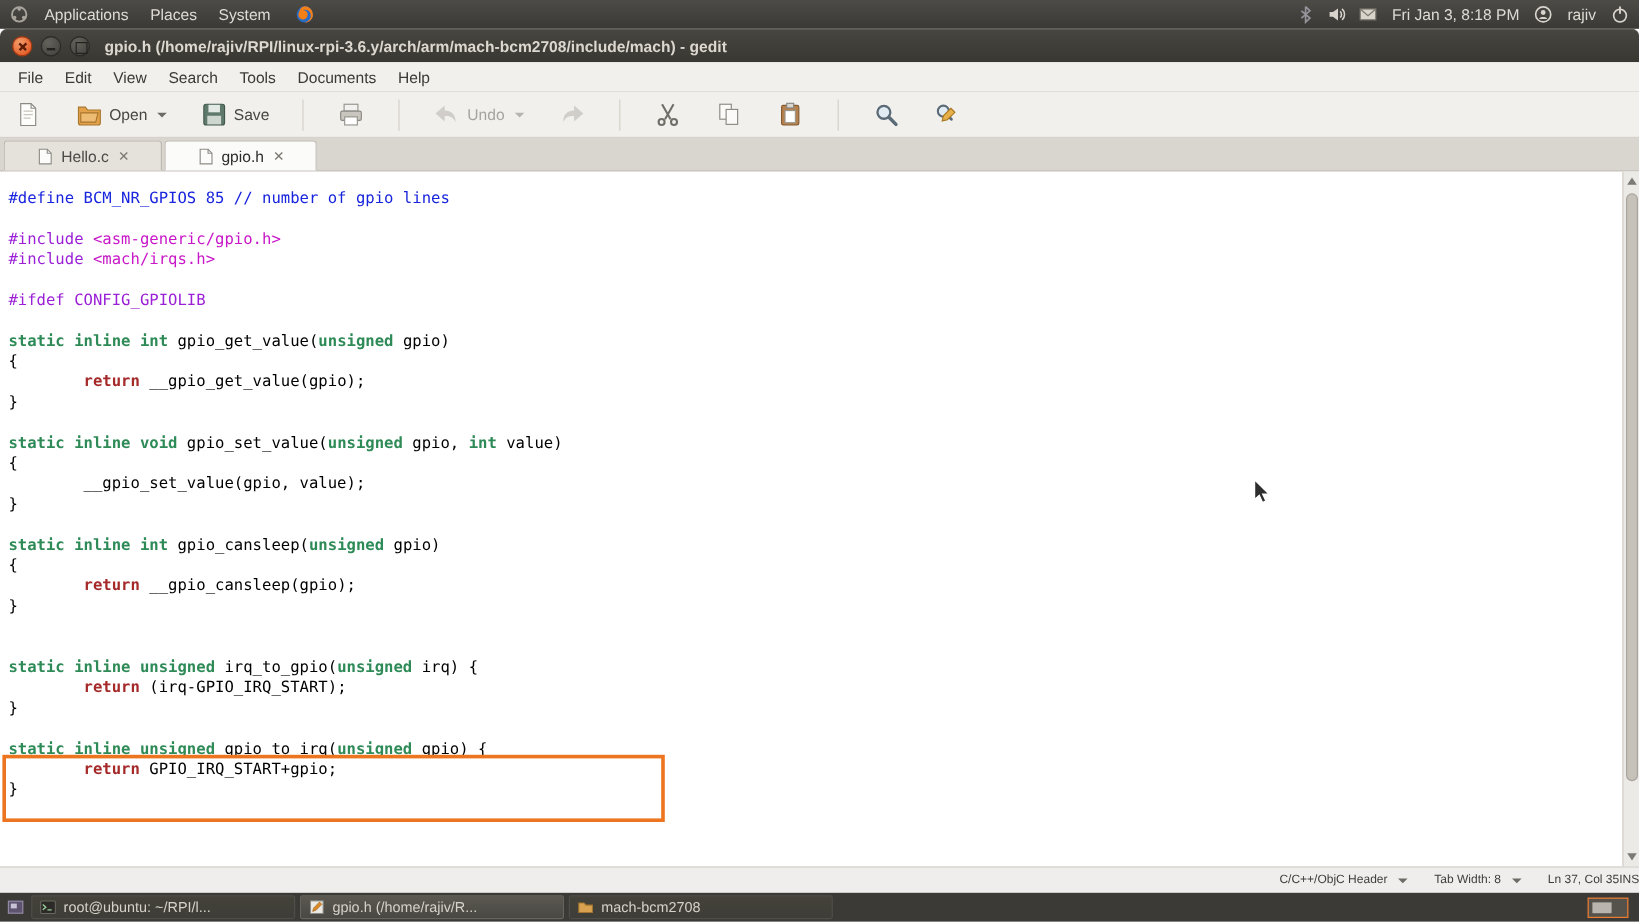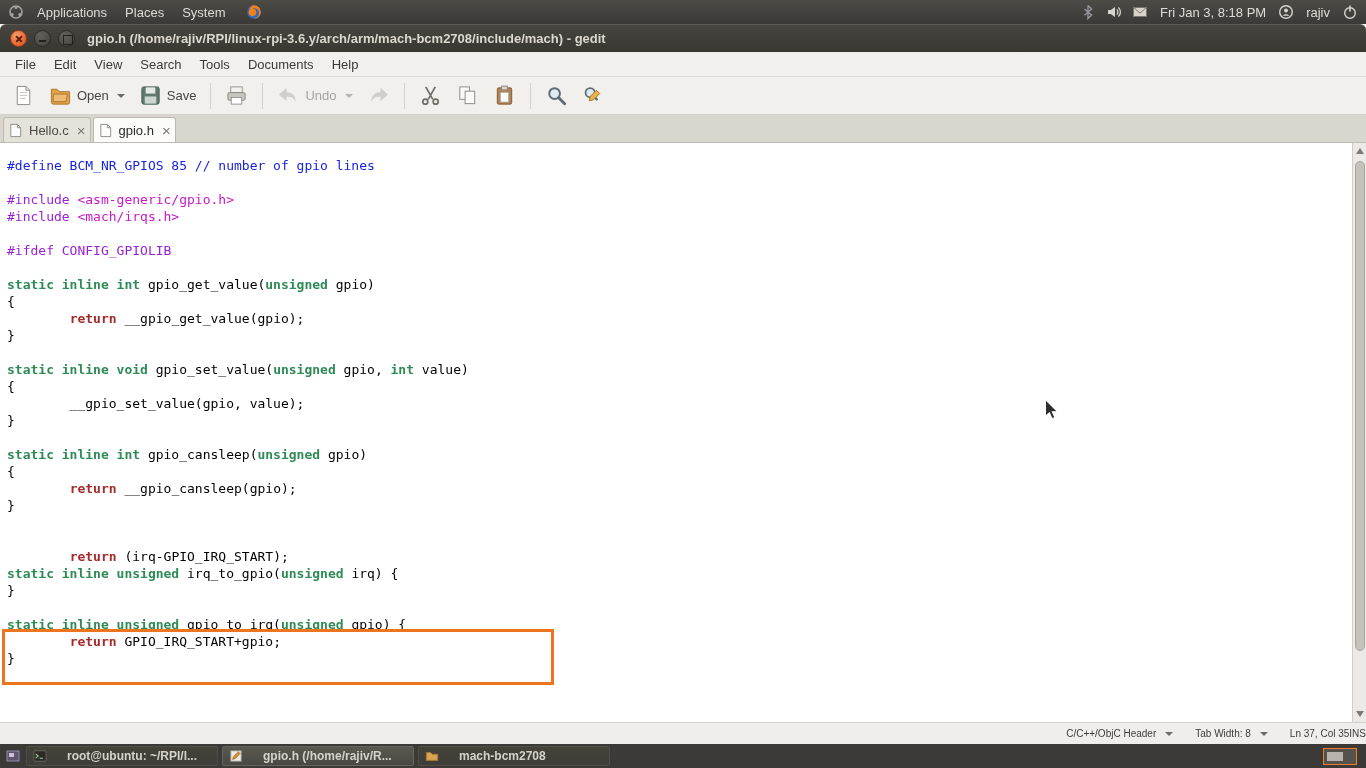--- a/index.html
+++ b/index.html
@@ -37,40 +37,40 @@
   .wm-max::before{content:"";position:absolute;left:4px;top:4px;width:8px;height:8px;border:1.5px solid #23221f;}
 
   
   .menubar{position:absolute;top:52px;left:0;width:100%;height:25px;background:#f1f0ed;
     border-bottom:1px solid #ddd9d2;display:flex;align-items:center;padding:0 6px;
     font-size:13px;color:#3a3a38;}
   .menu-item{padding:3px 9px;}
 
   
   .toolbar{position:absolute;top:77px;left:0;width:100%;height:38px;background:#f1f0ed;
-    border-bottom:1px solid #d6d2cb;display:flex;align-items:center;padding:0 6px;gap:2px;}
+    border-bottom:1px solid #d6d2cb;display:flex;align-items:center;padding:0 6px;gap:16px;}
   .tool-btn{display:flex;align-items:center;gap:5px;padding:4px 6px;border-radius:3px;}
   .tool-btn.disabled{opacity:.45;}
   .tool-label{font-size:13px;color:#47463f;}
   .toolbar-sep{width:1px;height:26px;background:#d5d1ca;margin:0 6px;}
   .caret{width:0;height:0;border-left:4px solid transparent;border-right:4px solid transparent;
     border-top:4px solid #6d6b66;margin-left:3px;}
 
   
   .icon{display:inline-block;line-height:0;}
   .icon svg{display:block;width:100%;height:100%;}
   .icon24{width:23px;height:23px;}
   .icon16{width:16px;height:16px;}
   .icon15{width:15px;height:15px;}
   .icon14{width:14px;height:14px;}
 
   
   .tabbar{position:absolute;top:115px;left:0;width:100%;height:28px;background:#d9d5cf;
     display:flex;align-items:flex-end;padding:3px 3px 0;gap:2px;border-bottom:1px solid #c0bcb4;}
-  .tab{display:flex;align-items:center;gap:6px;height:25px;padding:0 4px;background:#e5e2dc;
+  .tab{display:flex;align-items:center;gap:6px;height:25px;padding:0 26px;background:#e5e2dc;
     border:1px solid #bdb9b1;border-bottom:none;border-radius:3px 3px 0 0;font-size:13px;color:#4c4a46;}
   .tab.active{background:#fbfbfa;color:#2c2b29;}
   .tab-close{color:#7c7872;font-size:15px;line-height:13px;margin-left:2px;}
 
   
   .editor{position:absolute;top:143px;left:0;width:1366px;height:579px;background:#ffffff;}
   .code{position:absolute;top:14px;left:7px;right:18px;
     font-family:"DejaVu Sans Mono","Liberation Mono",monospace;font-size:13px;}
   .code-line{height:17px;line-height:17px;white-space:pre;}
   .tok-cmt{color:var(--syn-comment);}
@@ -101,23 +101,23 @@
   .combo{display:flex;align-items:center;gap:6px;padding:1px 6px;}
   .combo-lang{margin-right:10px;}
   .combo-tab{margin-right:16px;}
   .sb-pos{}
   .sb-ins{}
 
   
   .taskbar{position:absolute;top:744px;left:0;width:100%;height:24px;background:#3b3a36;
     display:flex;align-items:center;padding:0 5px;gap:5px;color:#d6d2ca;font-size:12px;}
   .tb-items{display:flex;align-items:center;gap:4px;}
-  .tb-item{display:flex;align-items:center;gap:20px;width:192px;height:20px;padding:0 6px;
+  .tb-item{display:flex;align-items:center;gap:6px;width:220px;height:20px;padding:0 6px;
     border:1px solid #504e48;border-radius:2px;background:linear-gradient(#444239,#3e3d38);
-    overflow:hidden;white-space:nowrap;font-weight:bold;}
+    overflow:hidden;white-space:nowrap;}
   .tb-item.active{background:linear-gradient(#5a5850,#4a4843);border-color:#66645c;}
   .tb-label{overflow:hidden;text-overflow:clip;}
   .workspace-switcher{margin-left:auto;display:flex;gap:2px;padding-right:4px;}
   .ws-cell{position:relative;width:34px;height:17px;background:#55524b;border:1px solid #ec7c30;}
   .ws-cell::before{content:"";position:absolute;left:3px;top:3px;width:16px;height:9px;
     background:#cbc7bf;opacity:.85;}
 
   
   .mouse-cursor{position:absolute;left:1044px;top:399px;z-index:50;}
 </style>
@@ -350,22 +350,22 @@
         <div class="code-line"><span class="tok-pl">{</span></div>
         <div class="code-line"><span class="tok-pl">        __gpio_set_value(gpio, value);</span></div>
         <div class="code-line"><span class="tok-pl">}</span></div>
         <div class="code-line"></div>
         <div class="code-line"><span class="tok-typ">static inline int</span><span class="tok-pl"> gpio_cansleep(</span><span class="tok-typ">unsigned</span><span class="tok-pl"> gpio)</span></div>
         <div class="code-line"><span class="tok-pl">{</span></div>
         <div class="code-line"><span class="tok-pl">        </span><span class="tok-kw">return</span><span class="tok-pl"> __gpio_cansleep(gpio);</span></div>
         <div class="code-line"><span class="tok-pl">}</span></div>
         <div class="code-line"></div>
         <div class="code-line"></div>
+        <div class="code-line"><span class="tok-typ">static inline unsigned</span><span class="tok-pl"> irq_to_gpio(</span><span class="tok-typ">unsigned</span><span class="tok-pl"> irq) {</span></div>
         <div class="code-line"><span class="tok-pl">        </span><span class="tok-kw">return</span><span class="tok-pl"> (irq-GPIO_IRQ_START);</span></div>
-        <div class="code-line"><span class="tok-typ">static inline unsigned</span><span class="tok-pl"> irq_to_gpio(</span><span class="tok-typ">unsigned</span><span class="tok-pl"> irq) {</span></div>
         <div class="code-line"><span class="tok-pl">}</span></div>
         <div class="code-line"></div>
         <div class="code-line"><span class="tok-typ">static inline unsigned</span><span class="tok-pl"> gpio_to_irq(</span><span class="tok-typ">unsigned</span><span class="tok-pl"> gpio) {</span></div>
         <div class="code-line"><span class="tok-pl">        </span><span class="tok-kw">return</span><span class="tok-pl"> GPIO_IRQ_START+gpio;</span></div>
         <div class="code-line"><span class="tok-pl">}</span></div>
       </div>
     <div class="annotation-box" style="border-color: rgb(238, 117, 32);"></div>
     <div class="scrollbar">
       <div class="sb-arrow up"></div>
       <div class="sb-thumb"></div>

